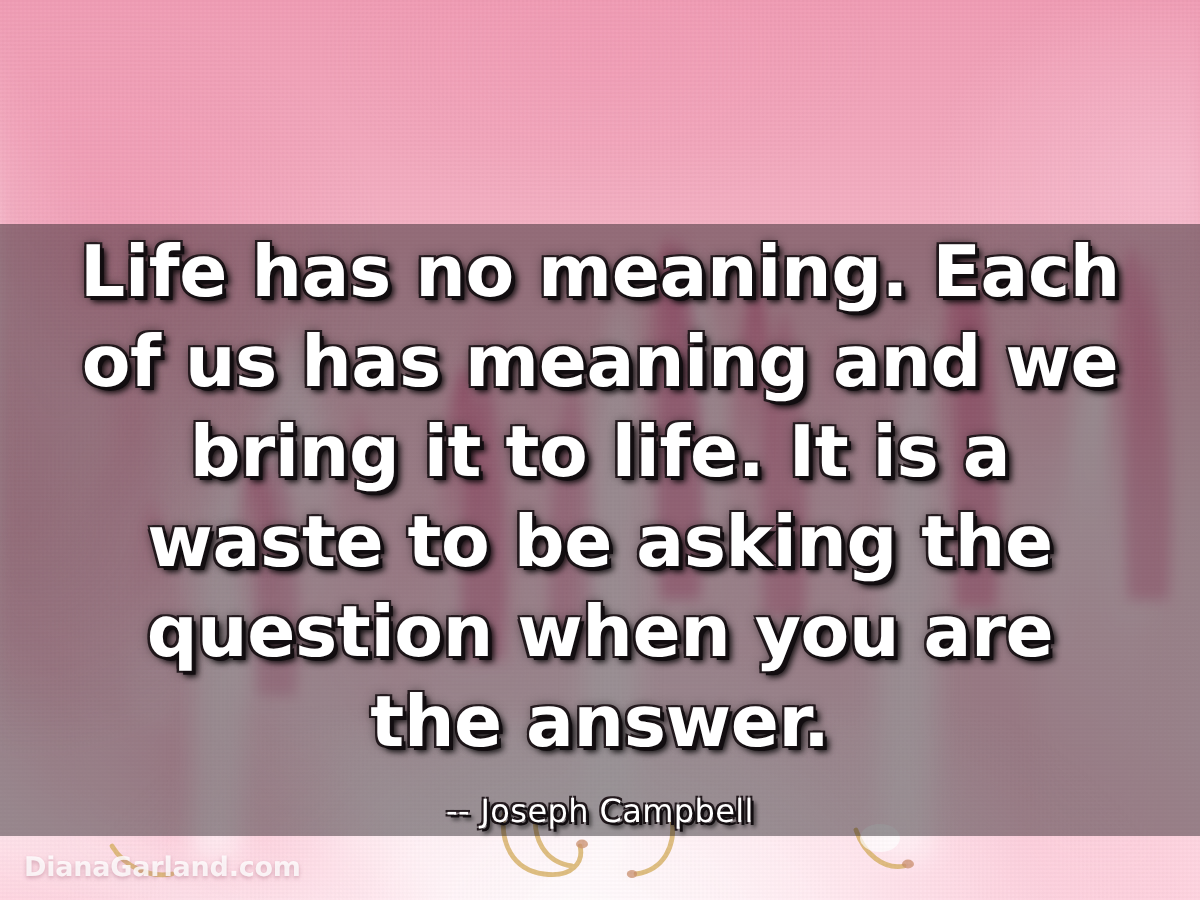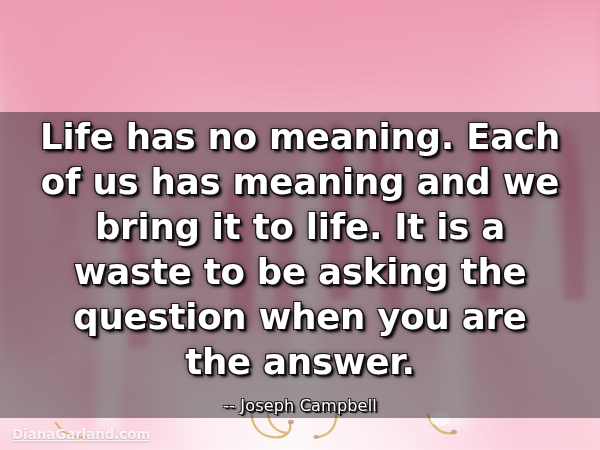--- a/index.html
+++ b/index.html
@@ -152,21 +152,20 @@
   .watermark {
     position: absolute;
     left: 12px;
     bottom: 8px;
     color: rgba(255,255,255,0.82);
     font-family: "DejaVu Sans", sans-serif;
     font-weight: bold;
     font-size: 13.5px;
     letter-spacing: -0.1px;
     text-shadow: 0 1px 2px rgba(180,120,140,0.55);
-    text-decoration: underline;
   }
 </style>
 </head>
 <body>
 
 <div id="stage">
 
   <div class="bg-layer">
     <div class="bg-base"></div>
     <div class="bg-rays"></div>

